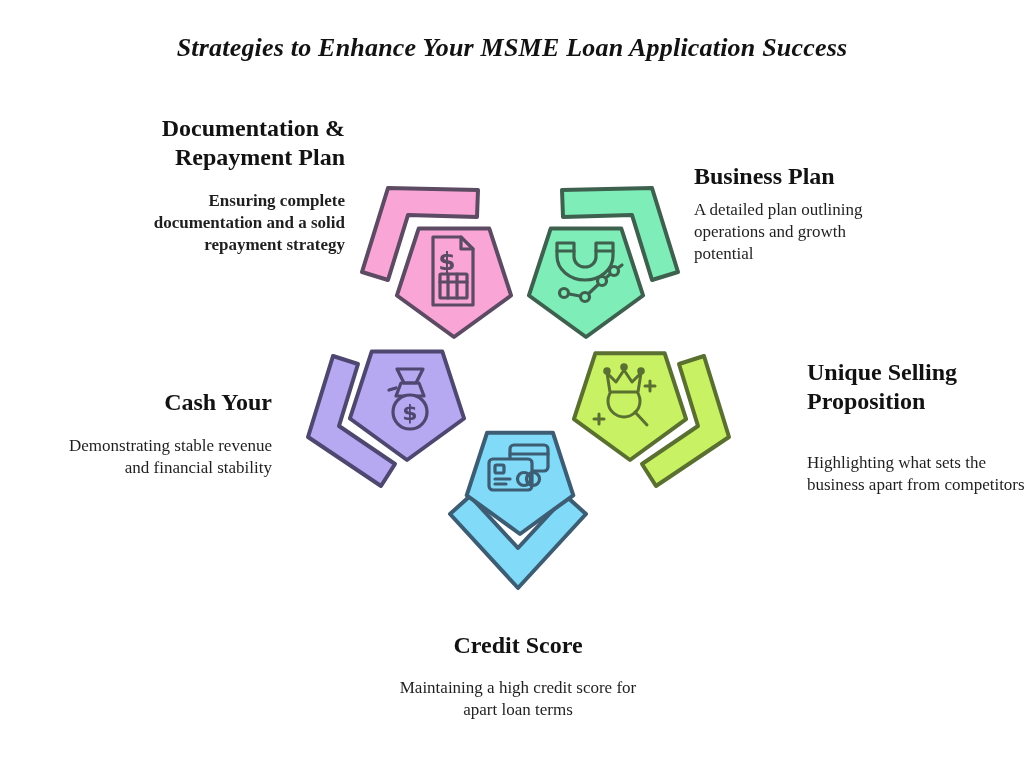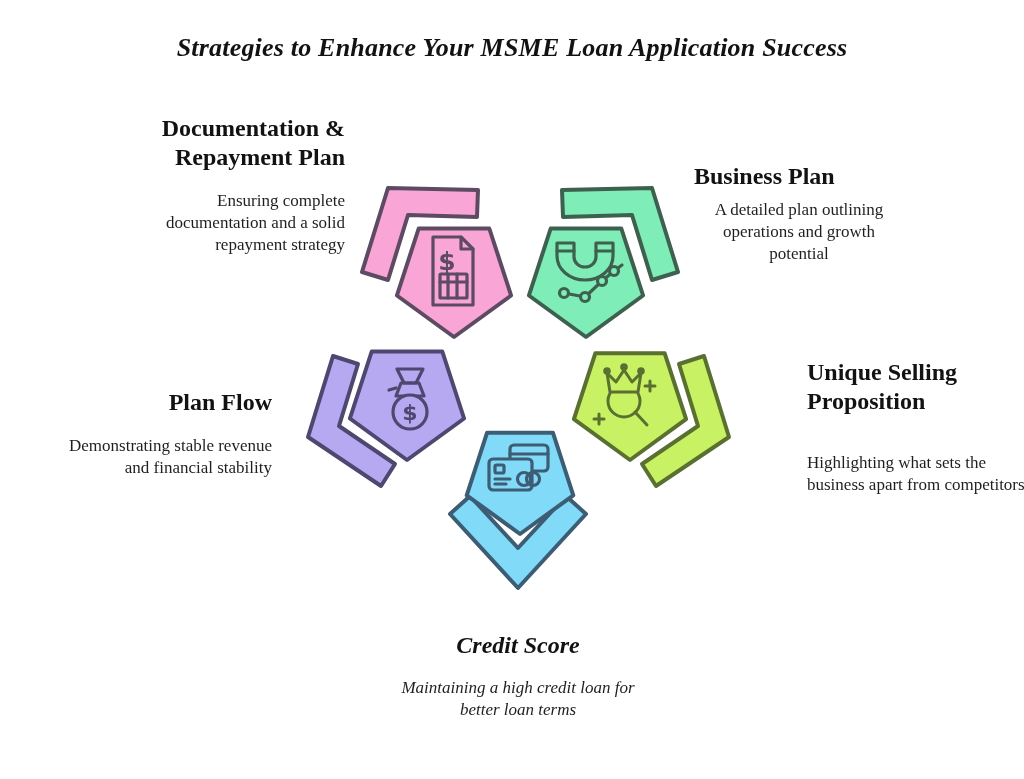--- a/index.html
+++ b/index.html
@@ -10,22 +10,22 @@
   .diagram-svg{position:absolute;left:0;top:0;}
   .page-title{
     position:absolute;left:0;top:33px;width:1024px;text-align:center;
     font-size:26px;font-weight:bold;letter-spacing:.2px;color:#121212;font-style:italic;
   }
   .card-text{position:absolute;}
   .card-title{font-size:24px;font-weight:bold;line-height:1.2;color:#121212;}
   .card-desc{font-size:17px;line-height:1.3;color:#1f1f1f;}
   .align-right{text-align:right;}
   .align-left{text-align:left;}
-  .align-center{text-align:center;font-style:italic;}
-  .desc-inner-right{margin-left:auto;}
+  .align-center{text-align:center;}
+  .desc-inner-right{margin-left:auto;font-weight:bold;}
   svg text.dollar{font-family:"DejaVu Sans","Liberation Sans",sans-serif;font-weight:bold;}
 </style>
 </head>
 <body>
 
 <div class="stage">
 
   <svg class="diagram-svg" width="1024" height="779" viewBox="0 0 1024 779">
 
     <g stroke-width="4" stroke-linejoin="round" stroke-linecap="round">
@@ -100,31 +100,31 @@
 
   <div class="page-title">Strategies to Enhance Your MSME Loan Application Success</div>
 
   <div class="card-text align-right" style="left:85px;top:114px;width:260px;">
     <div class="card-title">Documentation &amp; Repayment Plan</div>
     <div class="card-desc desc-inner-right" style="width:215px;margin-top:18px;">Ensuring complete documentation and a solid repayment strategy</div>
   </div>
 
   <div class="card-text align-left" style="left:694px;top:143px;width:210px;margin-top:19px;">
     <div class="card-title">Business Plan</div>
-    <div class="card-desc" style="margin-top:8px;text-align:center;">A detailed plan outlining operations and growth potential</div>
+    <div class="card-desc" style="margin-top:8px;">A detailed plan outlining operations and growth potential</div>
   </div>
 
   <div class="card-text align-right" style="left:42px;top:388px;width:230px;">
-    <div class="card-title">Plan Flow</div>
+    <div class="card-title">Cash Your</div>
     <div class="card-desc" style="margin-top:18px;">Demonstrating stable revenue and financial stability</div>
   </div>
 
   <div class="card-text align-left" style="left:807px;top:358px;width:220px;">
     <div class="card-title">Unique Selling Proposition</div>
     <div class="card-desc" style="margin-top:36px;">Highlighting what sets the business apart from competitors</div>
   </div>
 
   <div class="card-text align-center" style="left:388px;top:631px;width:260px;">
     <div class="card-title">Credit Score</div>
-    <div class="card-desc" style="margin-top:17px;">Maintaining a high credit loan for better loan terms</div>
+    <div class="card-desc" style="margin-top:17px;">Maintaining a high credit score for apart loan terms</div>
   </div>
 
 </div>
 
 </body></html>

